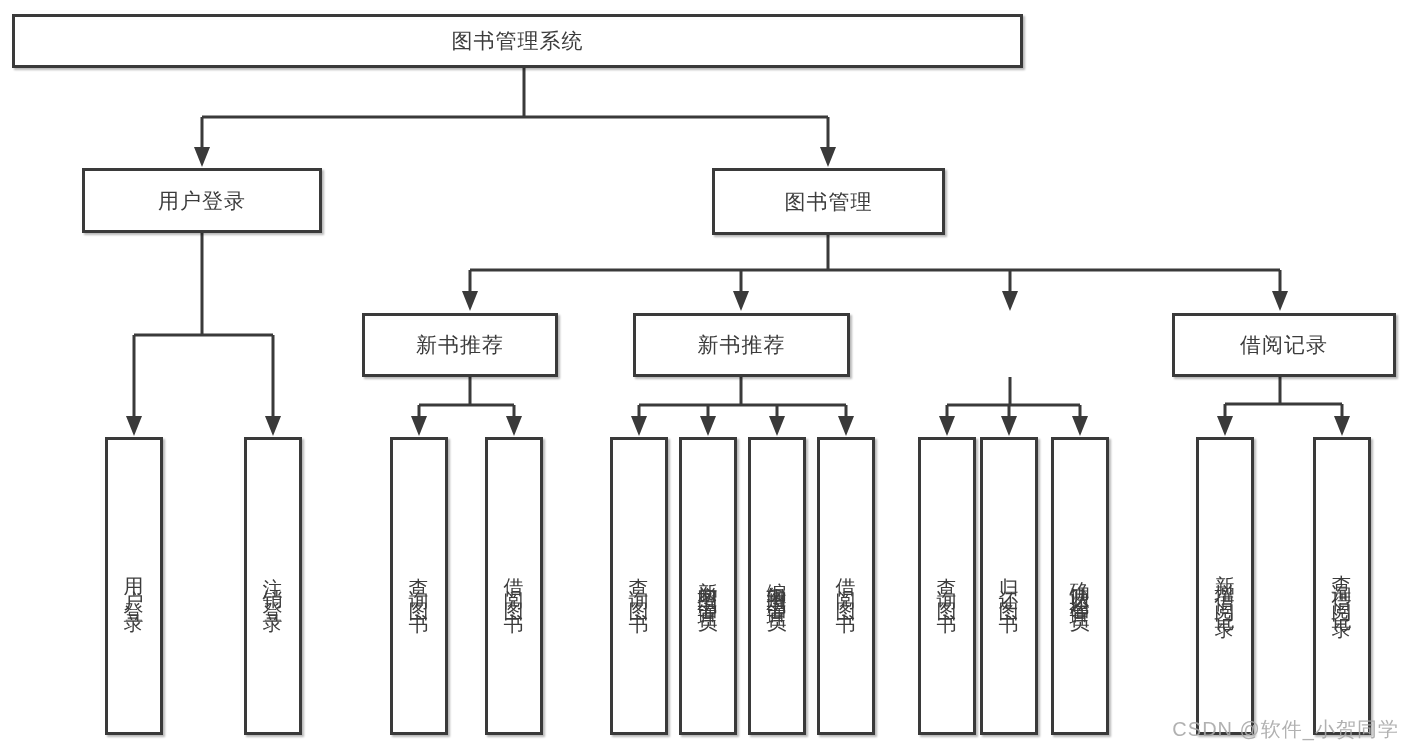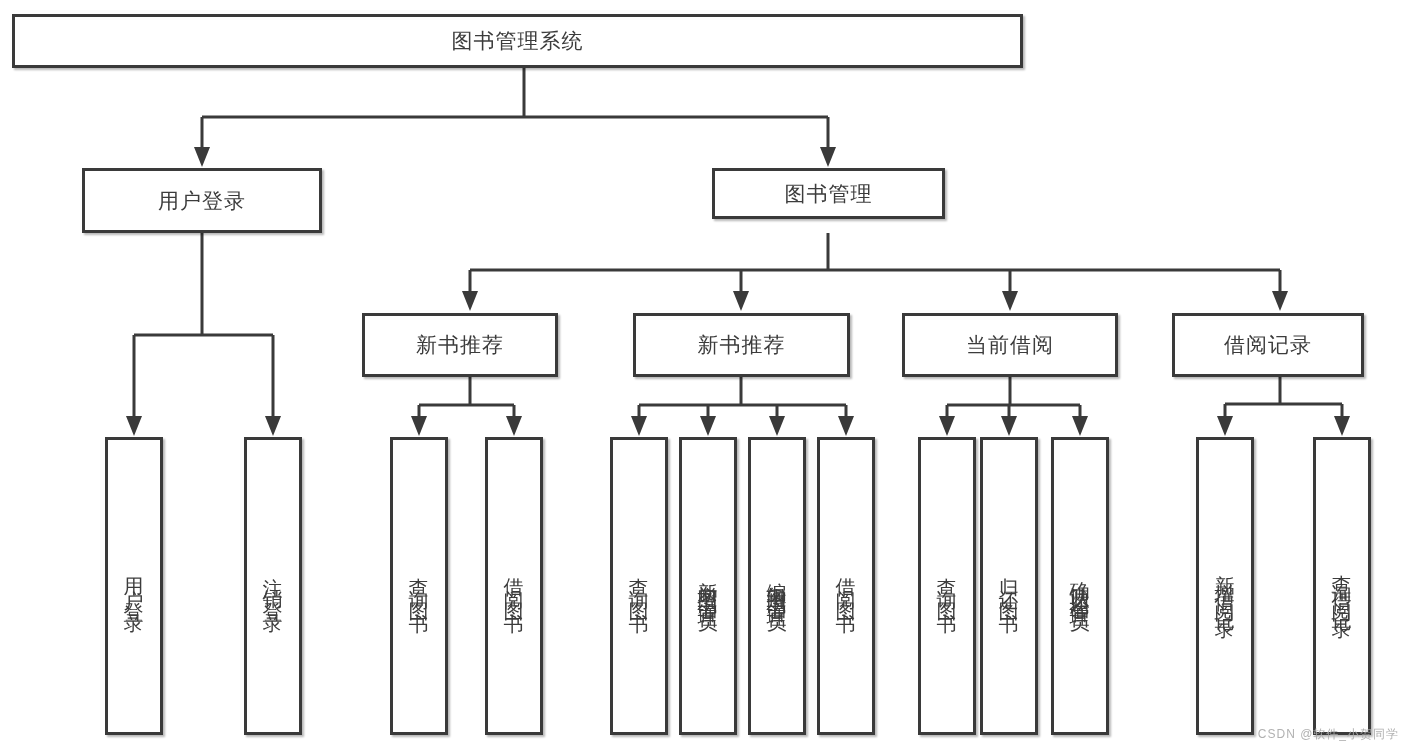--- a/index.html
+++ b/index.html
@@ -41,21 +41,21 @@
     font-size:20px;
     line-height:1;
     white-space:nowrap;
   }
   .len4 .vtext{letter-spacing:0.6em;}
   .len6 .vtext{letter-spacing:0.45em;}
   .len9 .vtext{letter-spacing:0.22em;}
   .watermark{
     position:absolute;
     right:6px;bottom:4px;
-    font-size:12px;
+    font-size:20px;
     color:#a9a9a9;
     opacity:0.9;
     z-index:3;
     letter-spacing:1px;
   }
 </style>
 </head>
 <body>
 
 <div class="stage">
@@ -110,34 +110,31 @@
     </g>
   </svg>
 
   <div class="node hnode" style="left:12px;top:14px;width:1011px;height:54px">
     <span>图书管理系统</span>
   </div>
 
   <div class="node hnode" style="left:82px;top:168px;width:240px;height:65px">
     <span>用户登录</span>
   </div>
-  <div class="node hnode" style="left:712px;top:168px;width:233px;height:51px">
+  <div class="node hnode" style="left:712px;top:168px;width:233px;height:67px">
     <span>图书管理</span>
   </div>
 
   <div class="node hnode" style="left:362px;top:313px;width:196px;height:64px">
     <span>新书推荐</span>
   </div>
   <div class="node hnode" style="left:633px;top:313px;width:217px;height:64px">
     <span>新书推荐</span>
   </div>
-  <div class="node hnode" style="left:902px;top:313px;width:216px;height:64px">
-    <span>当前借阅</span>
-  </div>
-  <div class="node hnode" style="left:1172px;top:313px;width:192px;height:64px">
+  <div class="node hnode" style="left:1172px;top:313px;width:224px;height:64px">
     <span>借阅记录</span>
   </div>
 
   <div class="leaf len4" style="left:105px">
     <span class="vtext">用户登录</span>
   </div>
   <div class="leaf len4" style="left:244px">
     <span class="vtext">注销登录</span>
   </div>
 

